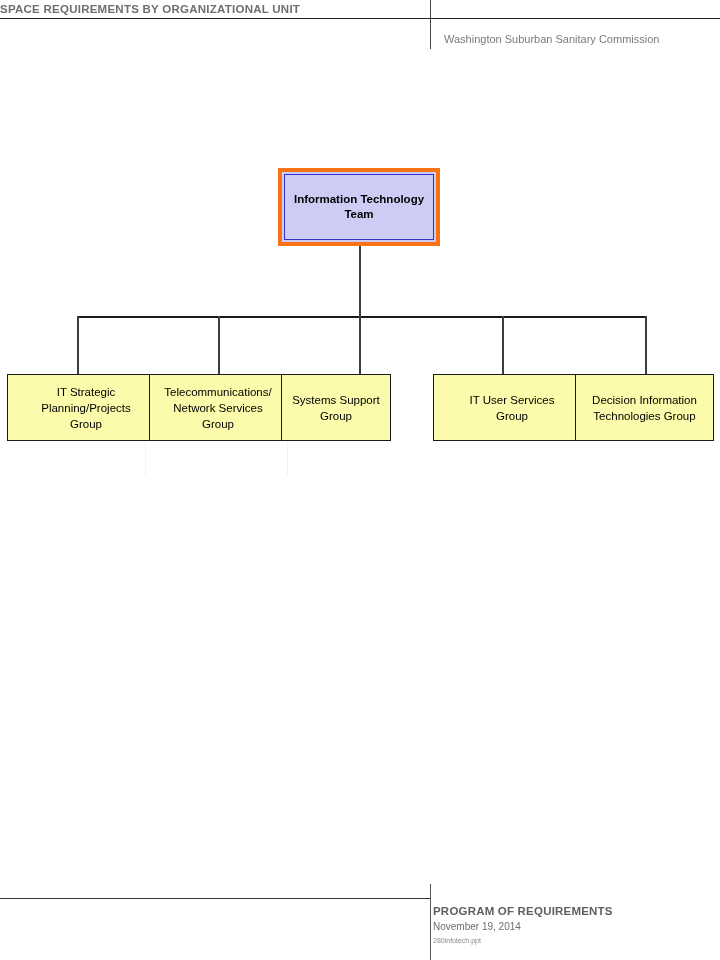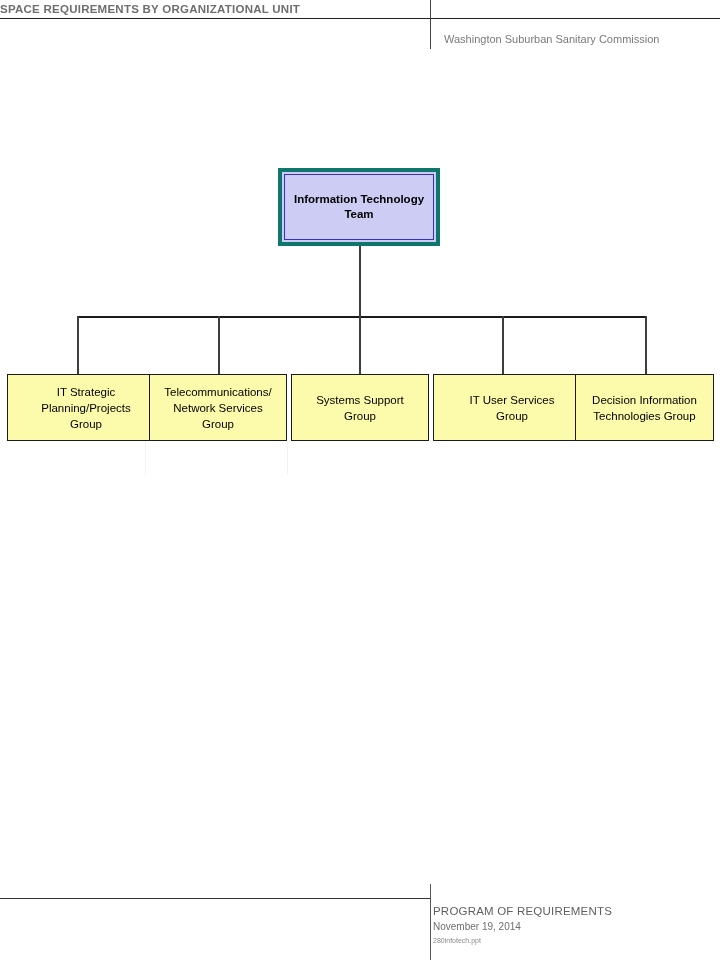--- a/index.html
+++ b/index.html
@@ -72,21 +72,21 @@
     text-align: center;
   }
 
   
   .node-root {
     left: 278px;
     top: 168px;
     width: 162px;
     height: 78px;
     background: #ccccf5;
-    border: 4px solid #0f766e;
+    border: 4px solid #f97316;
     outline: 1px solid #3333cc;
     outline-offset: -7px;
     color: #000000;
     font-size: 11.5px;
     font-weight: bold;
     line-height: 15px;
     padding: 0 6px;
   }
 
   
@@ -102,21 +102,21 @@
   }
 
   .node-child .node-label,
   .node-root .node-label {
     display: block;
     white-space: pre-line;
   }
 
   .n0 { left: 7px;   width: 158px; }
   .n1 { left: 149px; width: 138px; }
-  .n2 { left: 291px; width: 138px; }
+  .n2 { left: 281px; width: 110px; }
   .n3 { left: 433px; width: 158px; }
   .n4 { left: 575px; width: 139px; }
 
   
   .conn {
     position: absolute;
     background: #3d3d3d;
   }
   .conn-stem {          
     left: 359px;
@@ -171,21 +171,21 @@
     background: #555555;
   }
   .footer-block {
     position: absolute;
     left: 433px;
     top: 904px;
     width: 287px;
   }
   .footer-title {
     font-size: 11.5px;
-    font-weight: normal;
+    font-weight: bold;
     color: #5f5f5f;
     letter-spacing: 0.2px;
     line-height: 15px;
   }
   .footer-line {
     font-size: 10px;
     color: #6e6e6e;
     line-height: 15px;
   }
   .footer-file {

